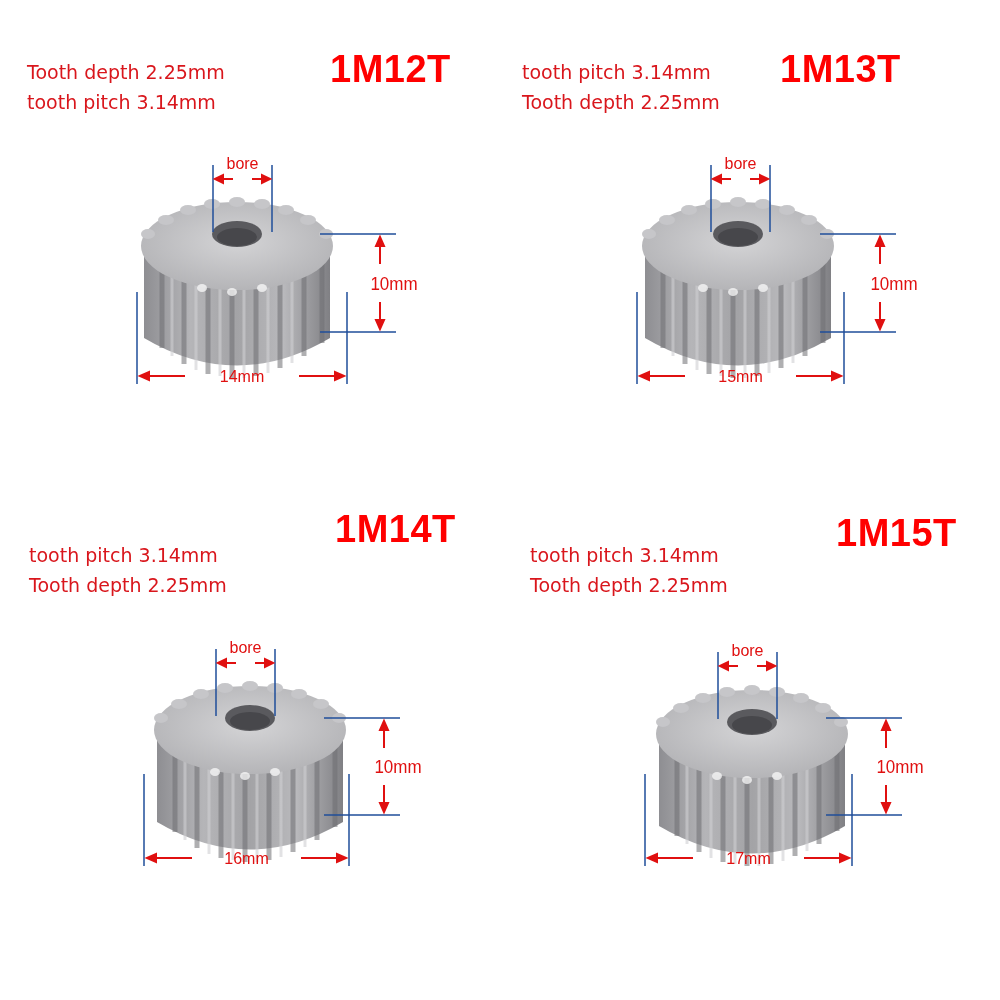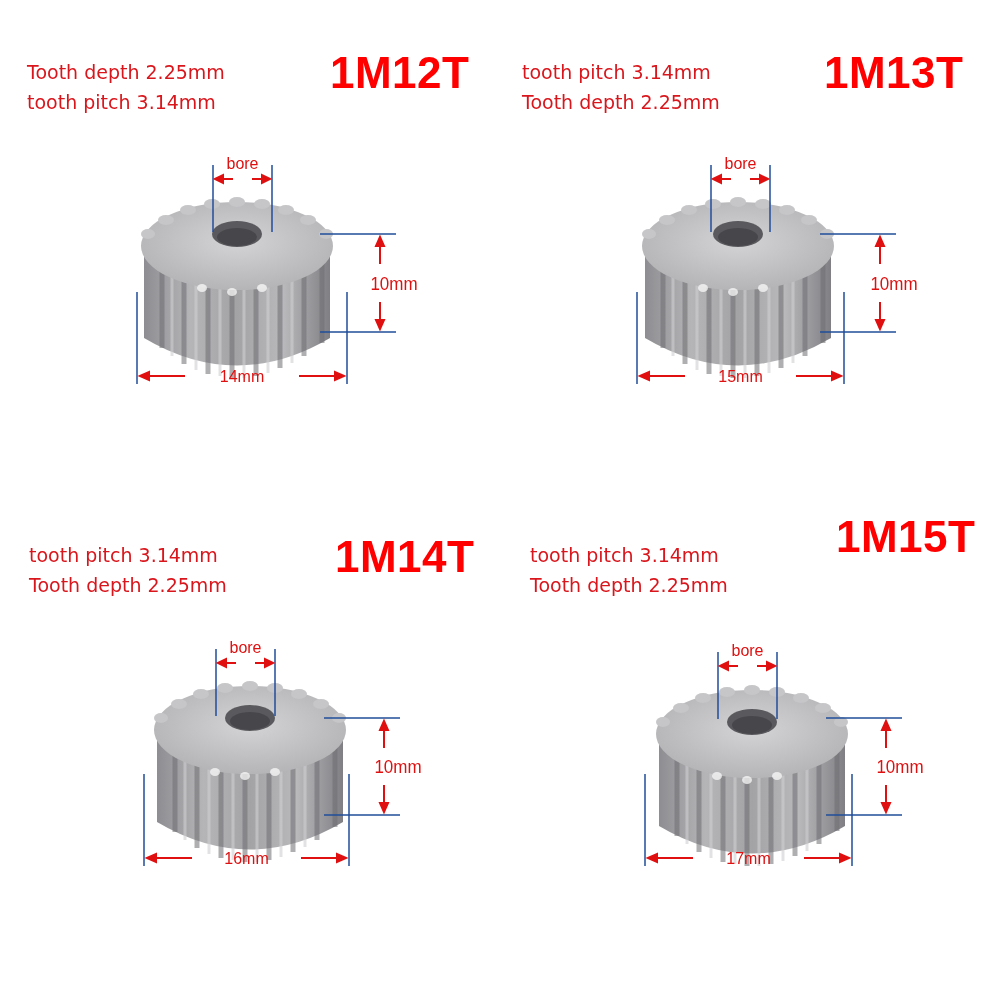--- a/index.html
+++ b/index.html
@@ -1,18 +1,18 @@
 <!DOCTYPE html>
 <html><head>
 <meta charset="utf-8">
 <style>
   html, body { margin:0; padding:0; background:#ffffff; }
   body { width:1000px; height:1000px; position:relative; overflow:hidden; font-family:"DejaVu Sans", sans-serif; }
   .spec { position:absolute; color:#d9161c; font-size:19px; line-height:20px; white-space:nowrap; font-family:"DejaVu Sans", sans-serif; }
-  .model { position:absolute; color:#ff0000; font-size:44px; font-weight:bold; font-family:"Liberation Sans", sans-serif; letter-spacing:0.5px; }
+  .model { position:absolute; color:#ff0000; font-size:38px; font-weight:bold; font-family:"Liberation Sans", sans-serif; letter-spacing:0.5px; }
   .gear { position:absolute; }
   .dimtext { font-family:"Liberation Sans", sans-serif; fill:#e01010; }
   .heightlbl { font-family:"Liberation Sans", sans-serif; fill:#e01010; }
 </style>
 </head>
 <body>
 
 <svg width="0" height="0" style="position:absolute">
   <defs>
     <linearGradient id="sideGrad" x1="0" x2="1" y1="0" y2="0">
@@ -116,21 +116,21 @@
         <polygon points="344,376 335,372 335,380"></polygon>
       </g>
       <text class="dimtext" x="242" y="382" text-anchor="middle" font-size="16">14mm</text>
     </svg>
   </div>
     </div>
     <div>
   <div>
     <div class="spec" style="left:522px;top:62px">tooth pitch 3.14mm</div>
     <div class="spec" style="left:522px;top:92px">Tooth depth 2.25mm</div>
-    <div class="model" style="left:824px;top:48px">1M13T</div>
+    <div class="model" style="left:780px;top:48px">1M13T</div>
 
     <svg class="gear" style="left:633px;top:188px" width="210" height="200" viewBox="0 0 210 200">
       <use href="#gearShape"></use>
     </svg>
 
     <svg style="position:absolute;left:0;top:0;" width="1000" height="1000">
 
       <line x1="711" y1="165" x2="711" y2="232" stroke="#1f4e9a" stroke-width="1.5"></line>
       <line x1="770" y1="165" x2="770" y2="232" stroke="#1f4e9a" stroke-width="1.5"></line>
       <g stroke="#e01010" stroke-width="2" fill="#e01010">
@@ -160,21 +160,21 @@
         <polygon points="841,376 832,372 832,380"></polygon>
       </g>
       <text class="dimtext" x="740.5" y="382" text-anchor="middle" font-size="16">15mm</text>
     </svg>
   </div>
     </div>
     <div>
   <div>
     <div class="spec" style="left:29px;top:545px">tooth pitch 3.14mm</div>
     <div class="spec" style="left:29px;top:575px">Tooth depth 2.25mm</div>
-    <div class="model" style="left:335px;top:532px">1M14T</div>
+    <div class="model" style="left:335px;top:508px">1M14T</div>
 
     <svg class="gear" style="left:145px;top:672px" width="210" height="200" viewBox="0 0 210 200">
       <use href="#gearShape"></use>
     </svg>
 
     <svg style="position:absolute;left:0;top:0;" width="1000" height="1000">
 
       <line x1="216" y1="649" x2="216" y2="716" stroke="#1f4e9a" stroke-width="1.5"></line>
       <line x1="275" y1="649" x2="275" y2="716" stroke="#1f4e9a" stroke-width="1.5"></line>
       <g stroke="#e01010" stroke-width="2" fill="#e01010">

